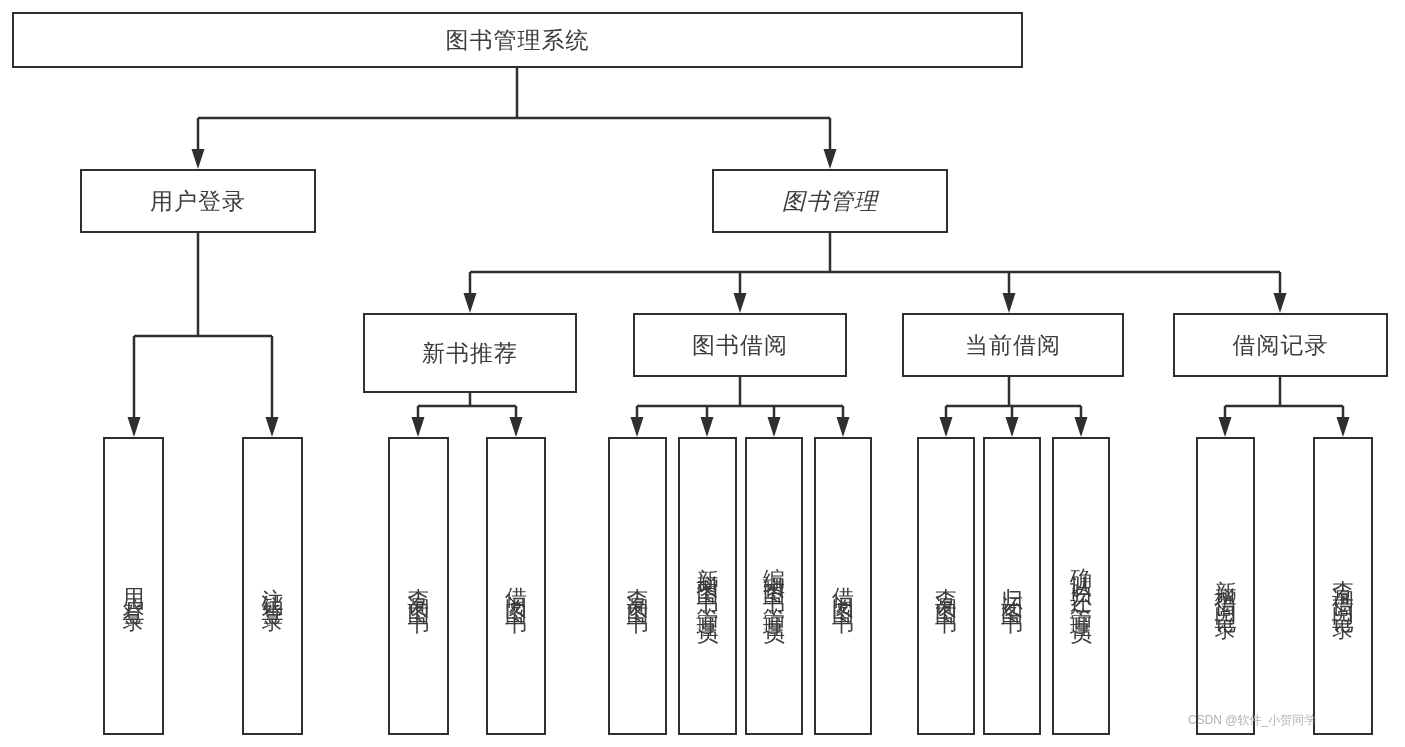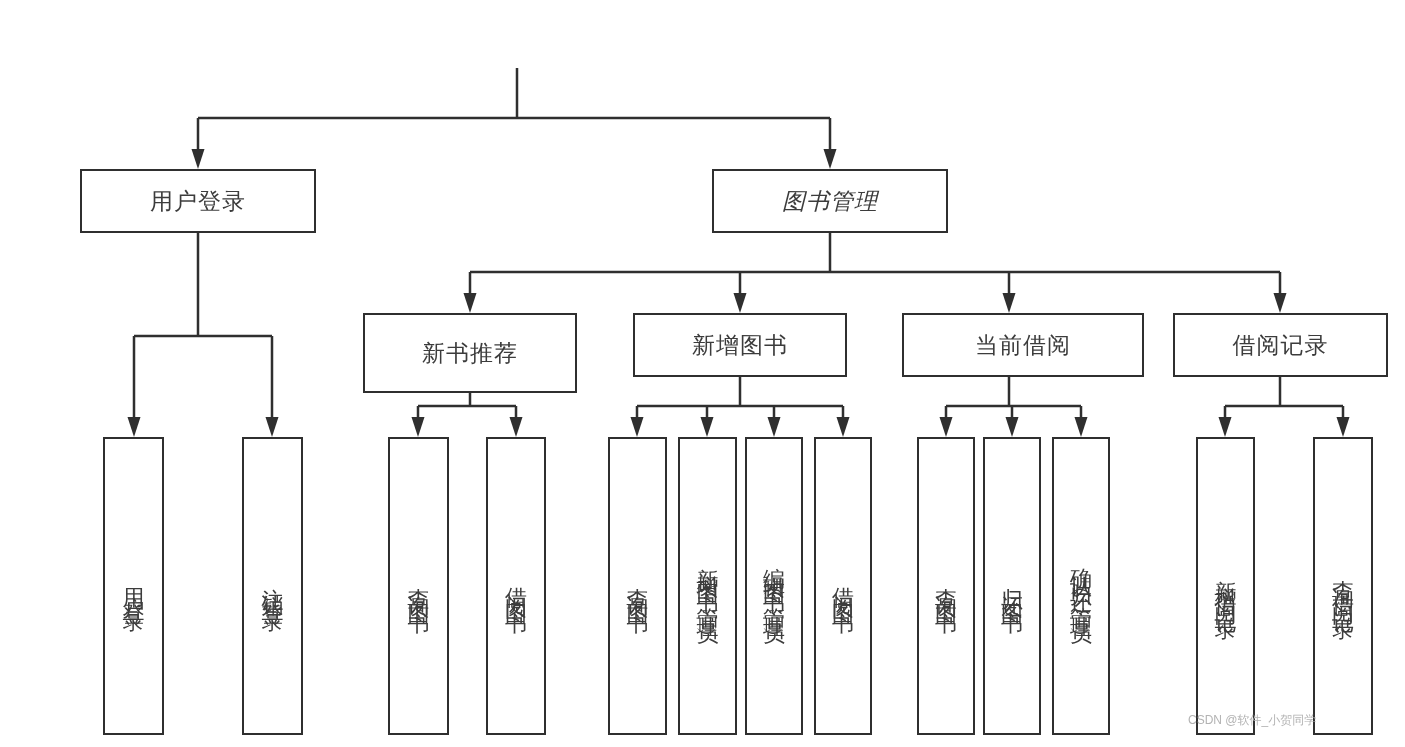--- a/index.html
+++ b/index.html
@@ -104,35 +104,38 @@
       <polygon class="arrowhead" points="1012,437 1005.5,417 1018.5,417"></polygon>
       <polygon class="arrowhead" points="1081,437 1074.5,417 1087.5,417"></polygon>
     </g>
     <g>
       <path class="connector" d="M1280,377 V406 M1225,406 H1343 M1225,406 V420 M1343,406 V420"></path>
       <polygon class="arrowhead" points="1225,437 1218.5,417 1231.5,417"></polygon>
       <polygon class="arrowhead" points="1343,437 1336.5,417 1349.5,417"></polygon>
     </g>
   </svg>
 
+  <div class="hbox" style="left:12px; top:12px; width:1011px; height:56px;">
+    <span class="hlabel">图书管理系统</span>
+  </div>
 
   <div class="hbox" style="left:80px; top:169px; width:236px; height:64px;">
     <span class="hlabel">用户登录</span>
   </div>
   <div class="hbox" style="left:712px; top:169px; width:236px; height:64px;font-style:italic;">
     <span class="hlabel">图书管理</span>
   </div>
 
   <div class="hbox" style="left:363px; top:313px; width:214px; height:80px;">
     <span class="hlabel">新书推荐</span>
   </div>
   <div class="hbox" style="left:633px; top:313px; width:214px; height:64px;">
-    <span class="hlabel">新增图书</span>
+    <span class="hlabel">图书借阅</span>
   </div>
-  <div class="hbox" style="left:902px; top:313px; width:242px; height:64px;">
+  <div class="hbox" style="left:902px; top:313px; width:222px; height:64px;">
     <span class="hlabel">当前借阅</span>
   </div>
   <div class="hbox" style="left:1173px; top:313px; width:215px; height:64px;">
     <span class="hlabel">借阅记录</span>
   </div>
 
   <div class="vbox" style="left:103px; width:61px;">
     <span class="vlabel">用户登录</span>
   </div>
   <div class="vbox" style="left:242px; width:61px;">

